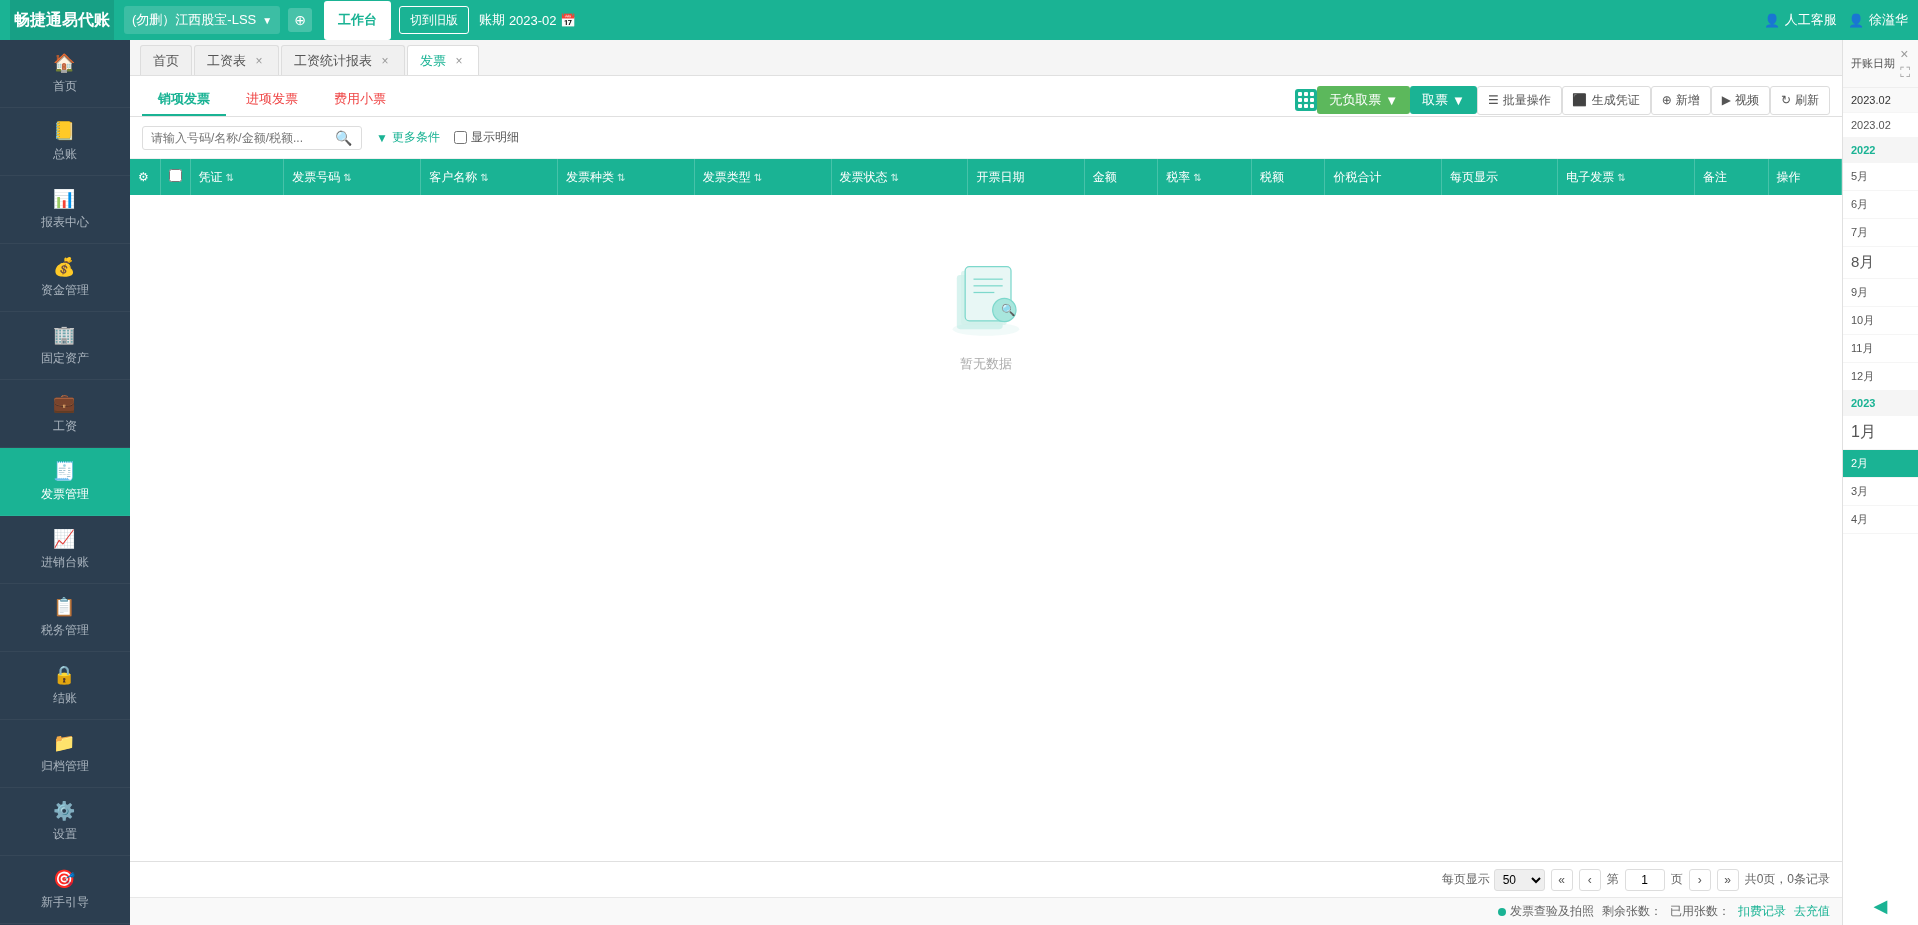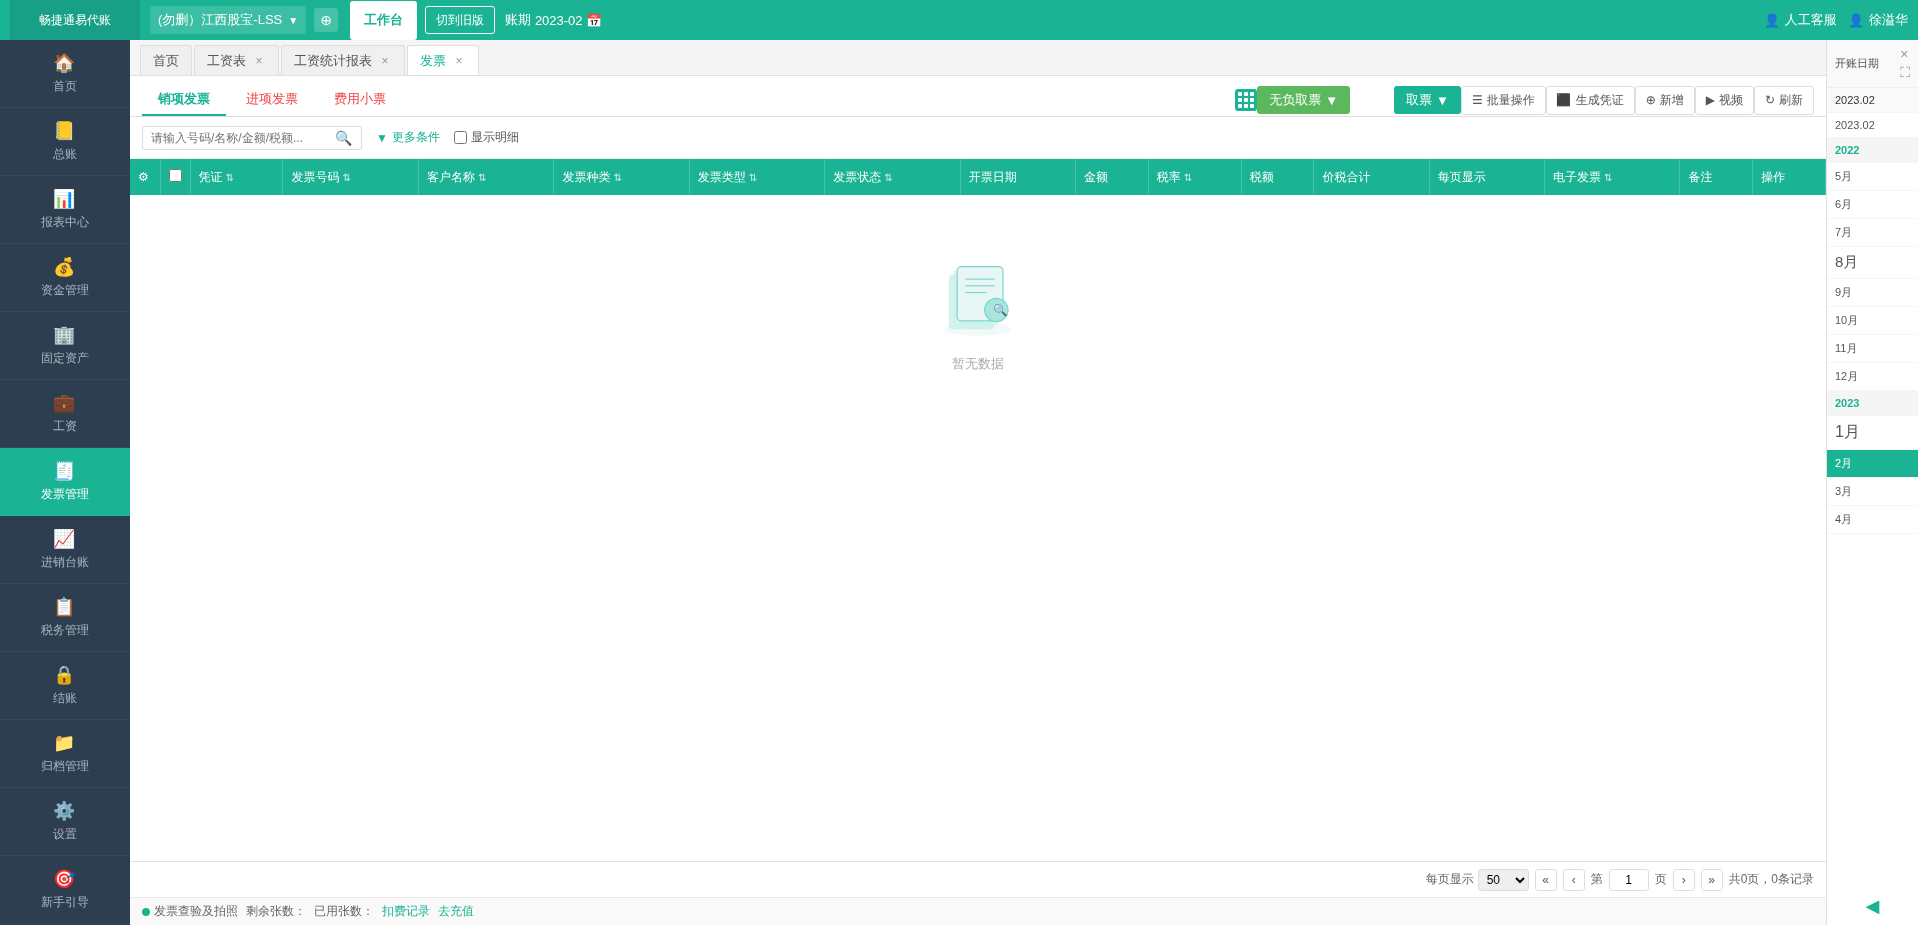--- a/index.html
+++ b/index.html
@@ -8,29 +8,29 @@
     
     .top-header {
       height: 40px;
       background: #1ab394;
       display: flex;
       align-items: center;
       padding: 0 10px;
       flex-shrink: 0;
     }
     .logo-area {
-      width: 130px;
+      width: 104px;
       background: #17a085;
       height: 40px;
       display: flex;
       align-items: center;
       justify-content: center;
       color: white;
-      font-size: 12px;
-      font-weight: normal;
+      font-size: 16px;
+      font-weight: bold;
       flex-shrink: 0;
     }
     .company-selector {
       display: flex;
       align-items: center;
       background: rgba(255,255,255,0.15);
       border-radius: 3px;
       padding: 3px 8px;
       color: white;
       font-size: 13px;
@@ -245,21 +245,20 @@
       background: #1ab394;
       color: white;
       border: none;
       border-radius: 3px;
       padding: 5px 12px;
       font-size: 13px;
       cursor: pointer;
       display: flex;
       align-items: center;
       gap: 4px;
-      margin-left: 44px;
     }
     .btn-outline {
       background: white;
       color: #555;
       border: 1px solid #ddd;
       border-radius: 3px;
       padding: 5px 10px;
       font-size: 12px;
       cursor: pointer;
       display: flex;
@@ -421,38 +420,39 @@
     .footer-info {
       height: 28px;
       background: #f9f9f9;
       border-top: 1px solid #e8e8e8;
       display: flex;
       align-items: center;
       padding: 0 12px;
       font-size: 12px;
       color: #666;
       flex-shrink: 0;
+      justify-content: flex-end;
     }
     .footer-link {
       color: #1ab394;
       cursor: pointer;
       margin-left: 8px;
     }
     .footer-dot {
       width: 8px;
       height: 8px;
       background: #1ab394;
       border-radius: 50%;
       display: inline-block;
       margin-right: 4px;
     }
 
     
     .right-panel {
-      width: 92px;
+      width: 76px;
       background: white;
       border-left: 1px solid #e0e0e0;
       display: flex;
       flex-direction: column;
       flex-shrink: 0;
       font-size: 12px;
       overflow-y: auto;
       position: relative;
     }
     .right-panel-item {

